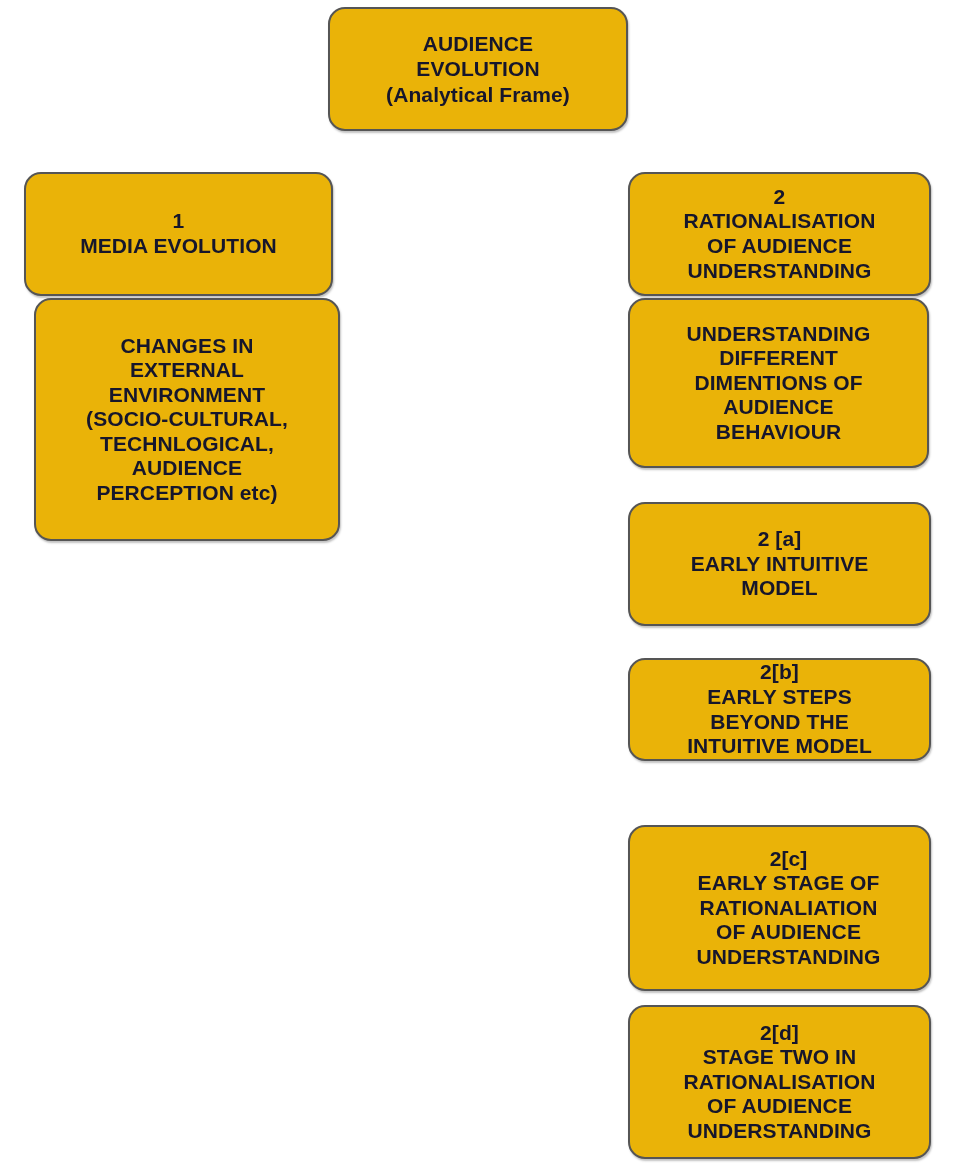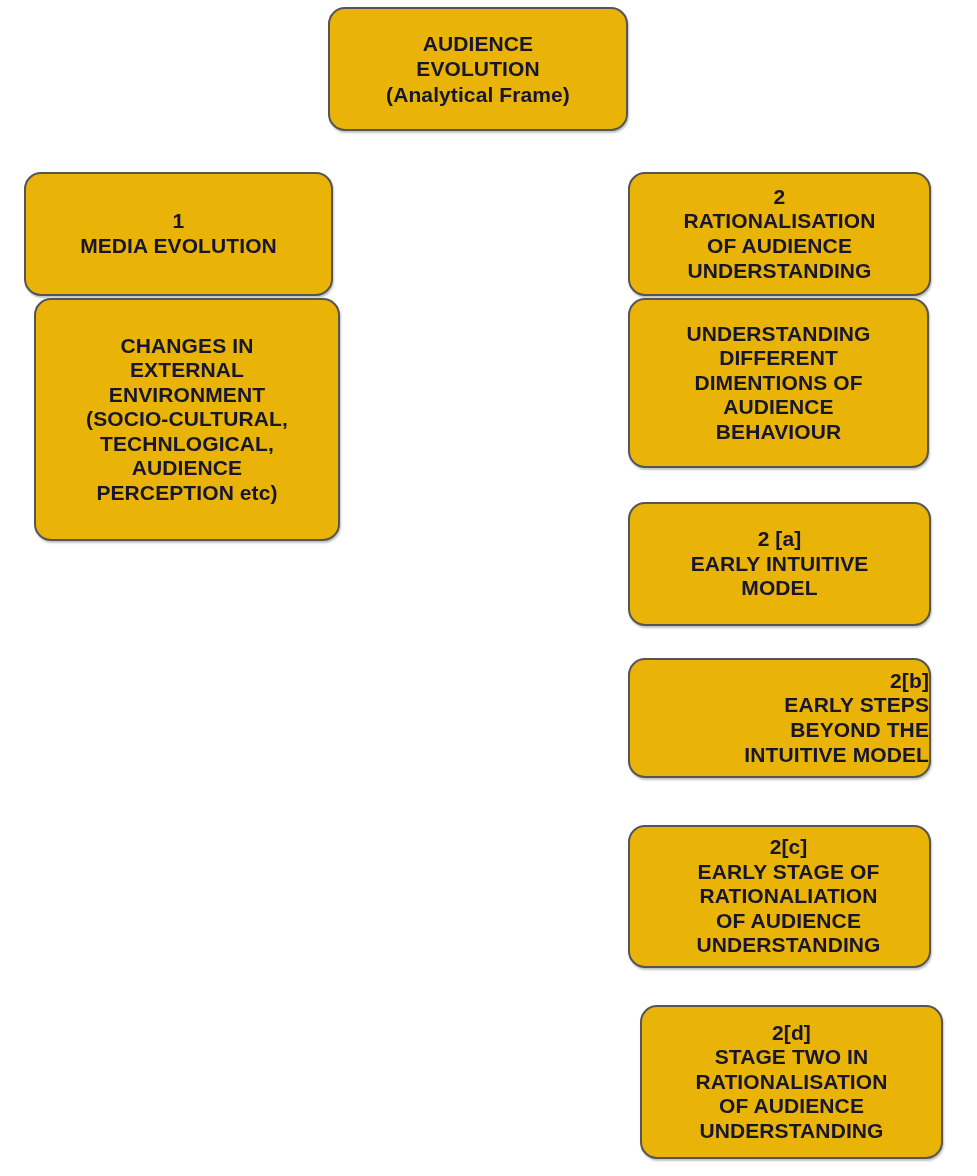--- a/index.html
+++ b/index.html
@@ -54,23 +54,23 @@
   }
 
   
   #node-title            { left: 328px; top: 7px;    width: 300px; height: 124px; }
   #node-media-evolution  { left: 24px;  top: 172px;  width: 309px; height: 124px; }
   #node-changes-external { left: 22px;  top: 298px;  width: 306px; height: 243px; margin-left: 12px; }
 
   #node-rationalisation  { left: 628px; top: 172px;  width: 303px; height: 124px; }
   #node-dimensions       { left: 628px; top: 298px;  width: 301px; height: 170px; }
   #node-2a               { left: 628px; top: 502px;  width: 303px; height: 124px; }
-  #node-2b               { left: 628px; top: 658px;  width: 303px; height: 120px; text-align: right; }
-  #node-2c               { left: 628px; top: 825px;  width: 303px; height: 143px; padding-left: 18px; }
-  #node-2d               { left: 628px; top: 1005px; width: 303px; height: 154px; margin-left: 12px; }
+  #node-2b               { left: 628px; top: 658px;  width: 303px; height: 103px; }
+  #node-2c               { left: 628px; top: 825px;  width: 303px; height: 166px; padding-left: 18px; }
+  #node-2d               { left: 628px; top: 1005px; width: 303px; height: 154px; }
 </style>
 </head>
 <body>
 
 <div class="canvas">
 
   <div class="node" id="node-title">
     <span class="label"><span>AUDIENCE
 EVOLUTION</span>
 <span class="sub">(Analytical Frame)</span></span>

